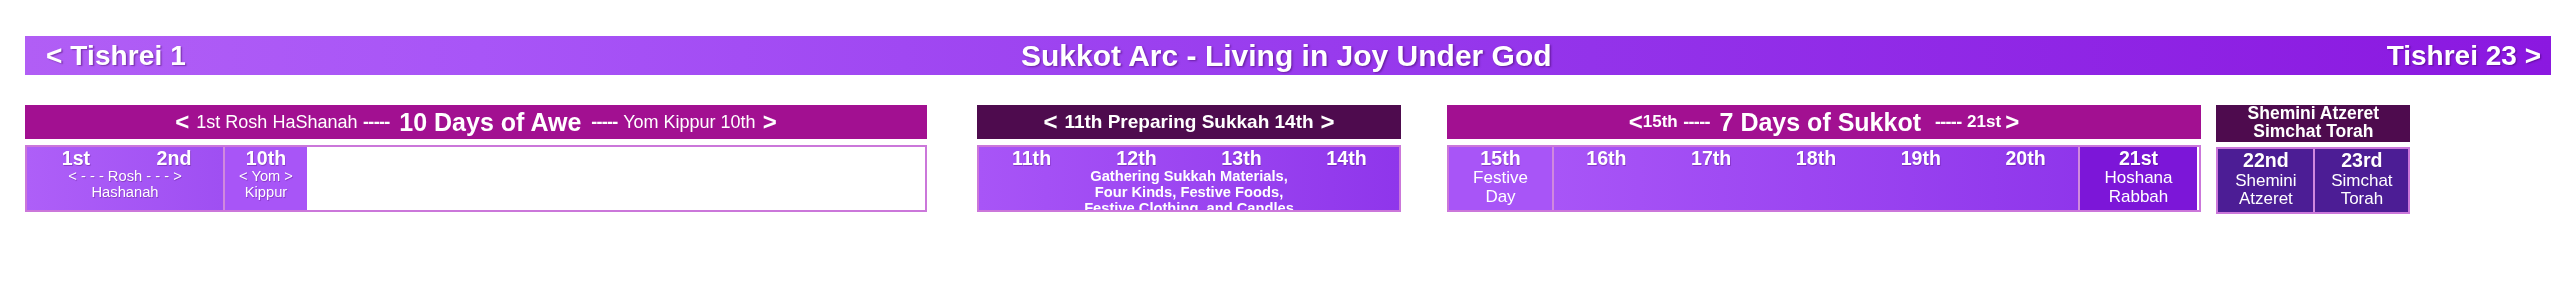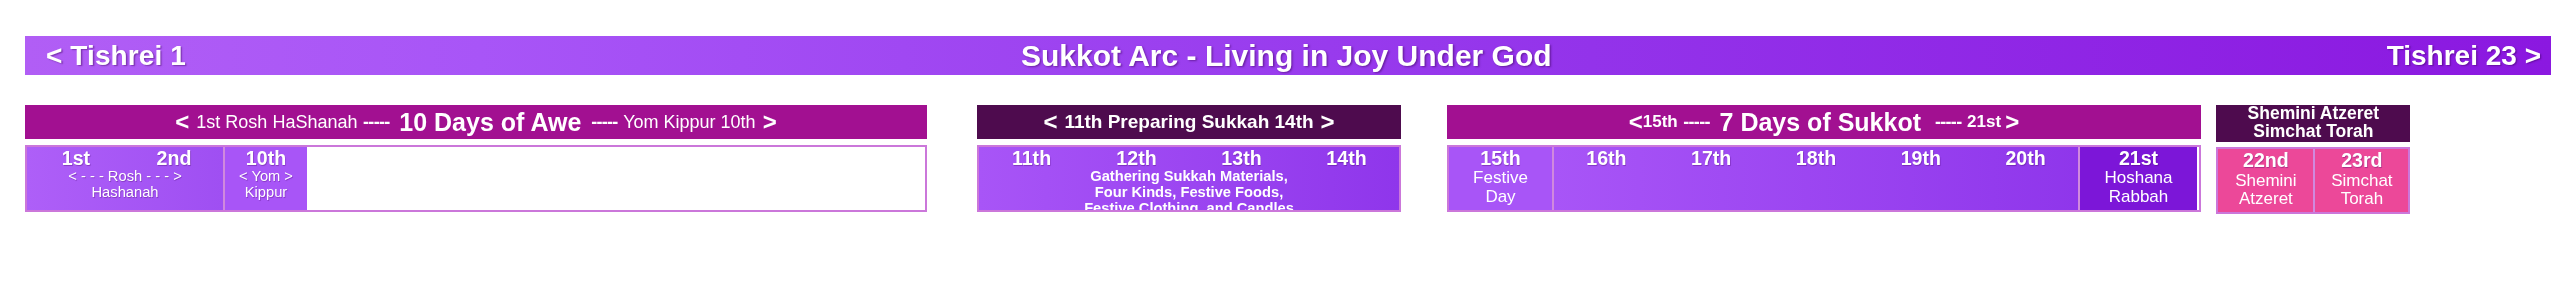--- a/index.html
+++ b/index.html
@@ -87,21 +87,21 @@
   .cap{
     color:#fff;text-align:center;width:100%;line-height:1.06;
     padding:0.7px 1.4px 0;box-sizing:border-box;white-space:nowrap;
   }
   .cap-bold{font-weight:normal;font-size:14.7px;text-shadow:0.7px 0.7px 0.7px rgba(70,0,100,.35);}
   .cap-plain{font-weight:normal;font-size:17px;}
   .cap-3{font-weight:bold;font-size:14.7px;line-height:1.05;}
 
   .bg-a{background:#a855f7;}
   .bg-d{background:#7c16d8;}
-  .bg-e{background:#ec4899;}
+  .bg-e{background:#4c1d95;}
   .bg-grad1{background:linear-gradient(to right,#ae5ff8 0%,#9f4ff2 100%);}
   .bg-grad2{background:linear-gradient(to right,#a855f7 0%,#8e35ea 100%);}
   .bg-grad3{background:linear-gradient(to right,#a855f7 0%,#8f36eb 100%);}
 </style>
 </head>
 <body>
 
 <div class="canvas">
 
   <div class="titlebar">

